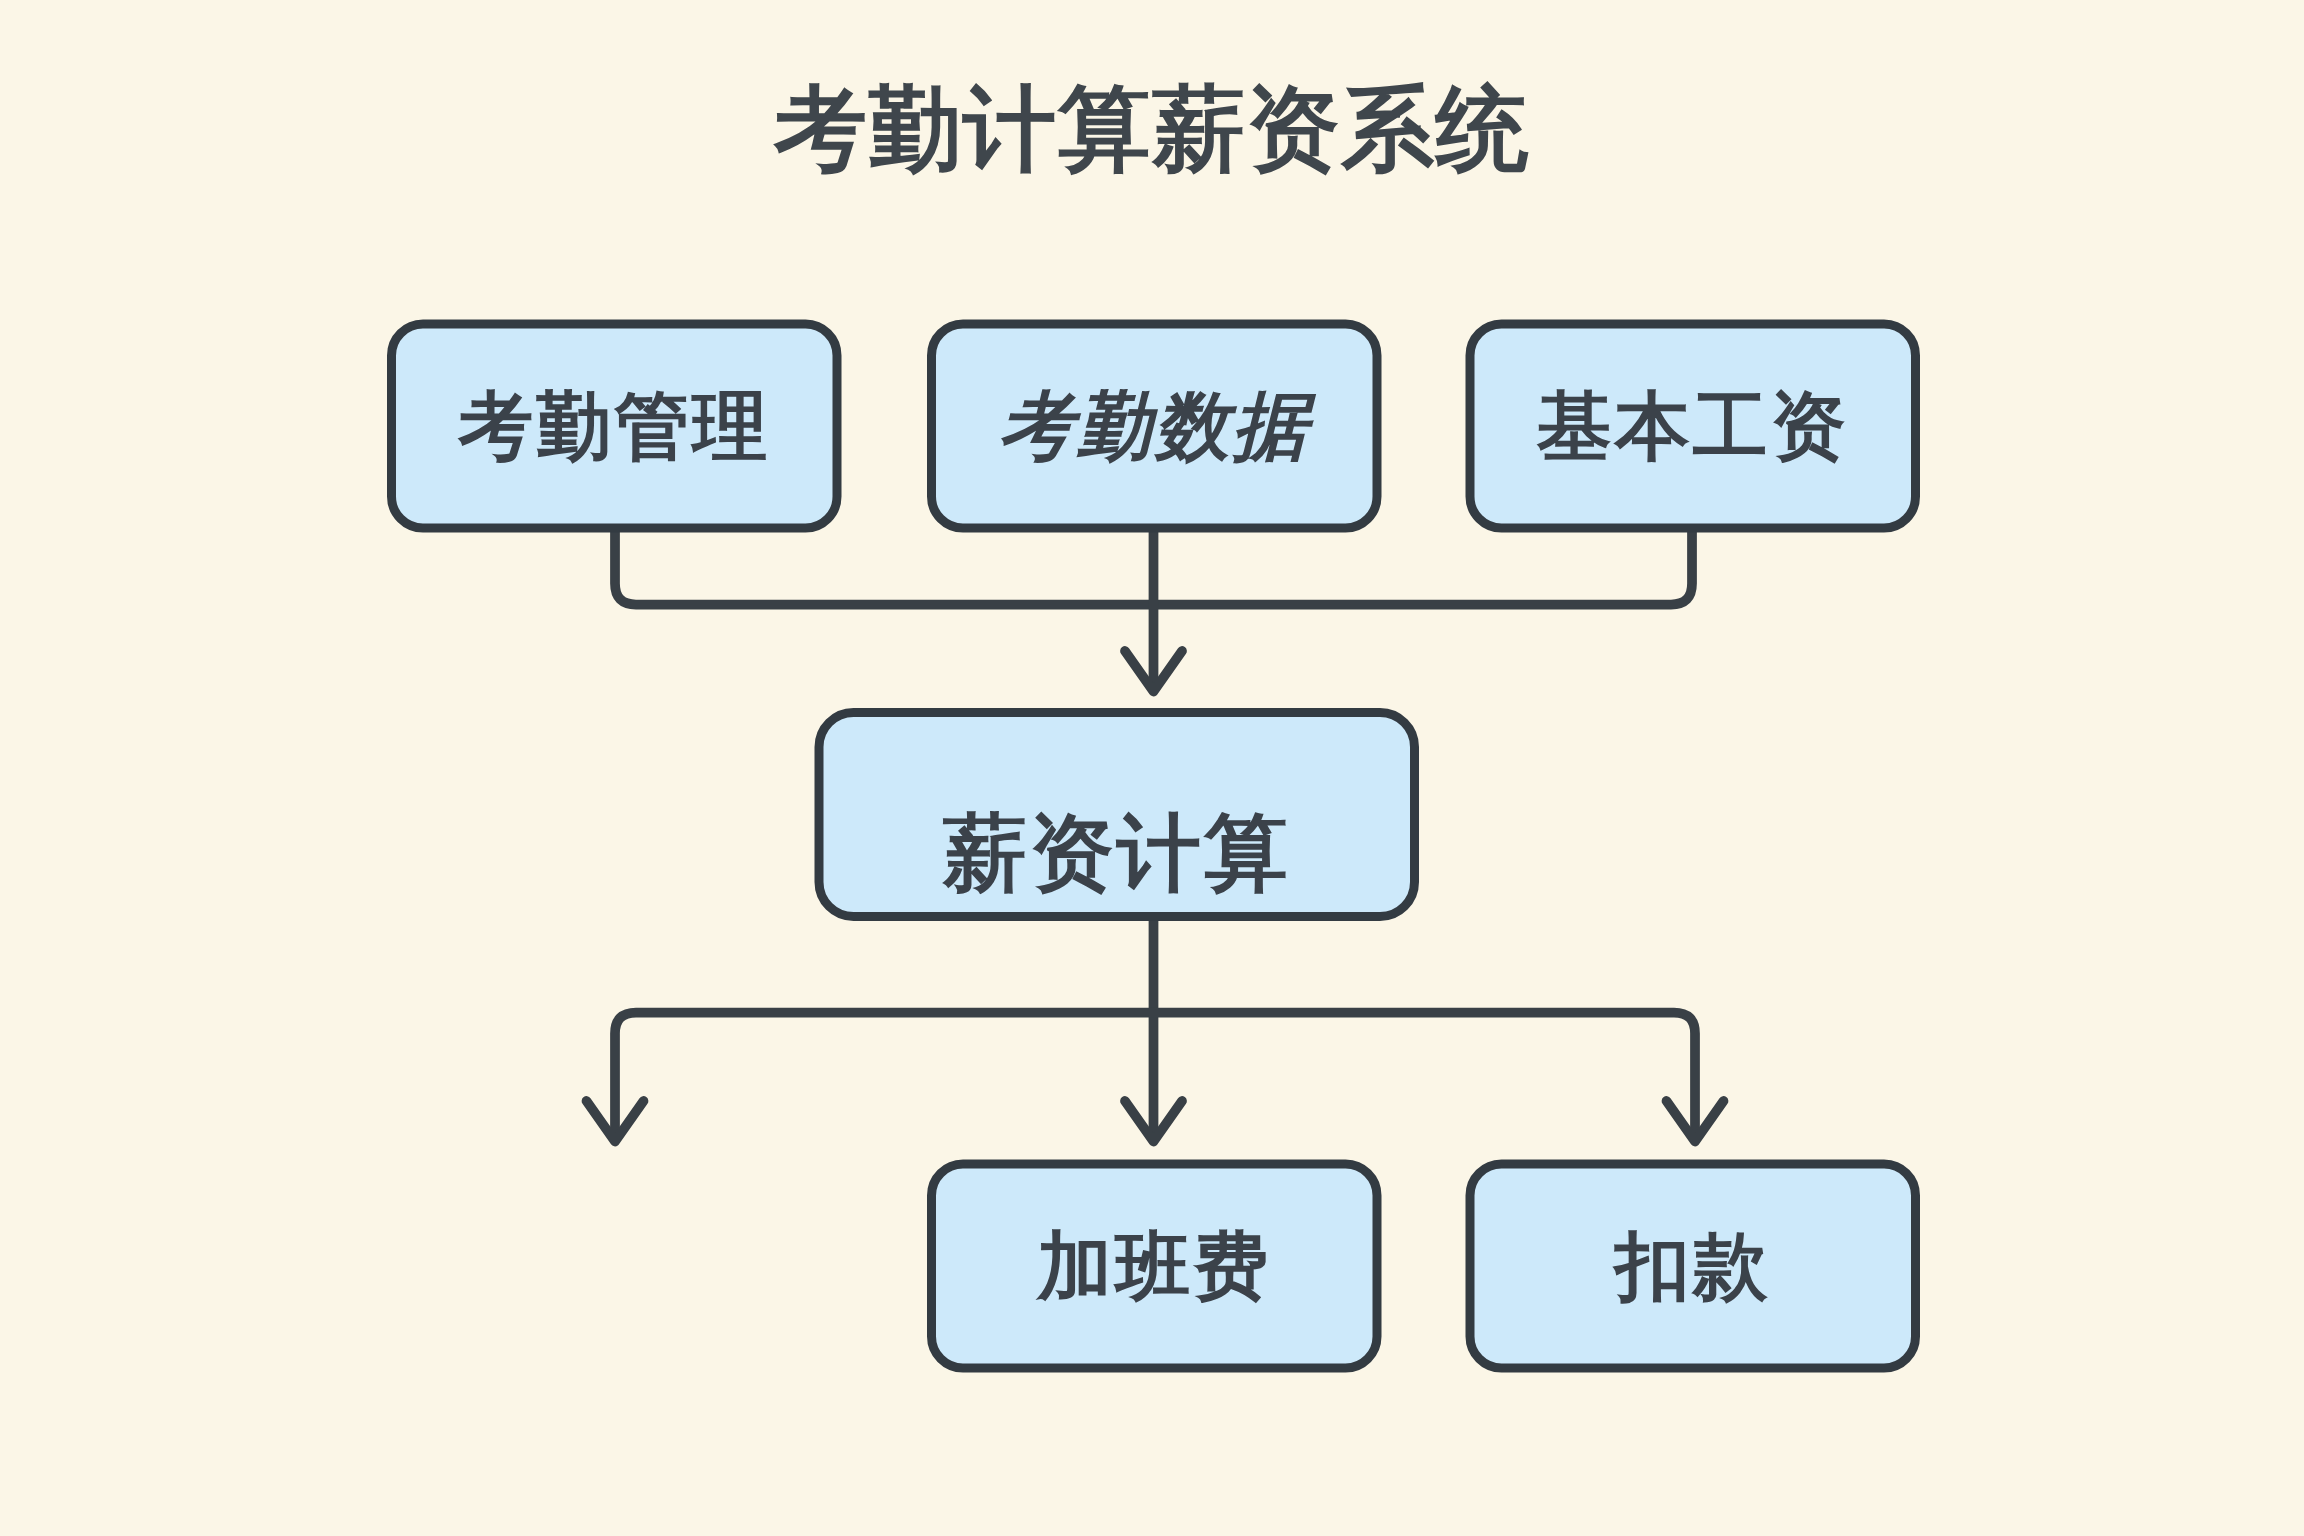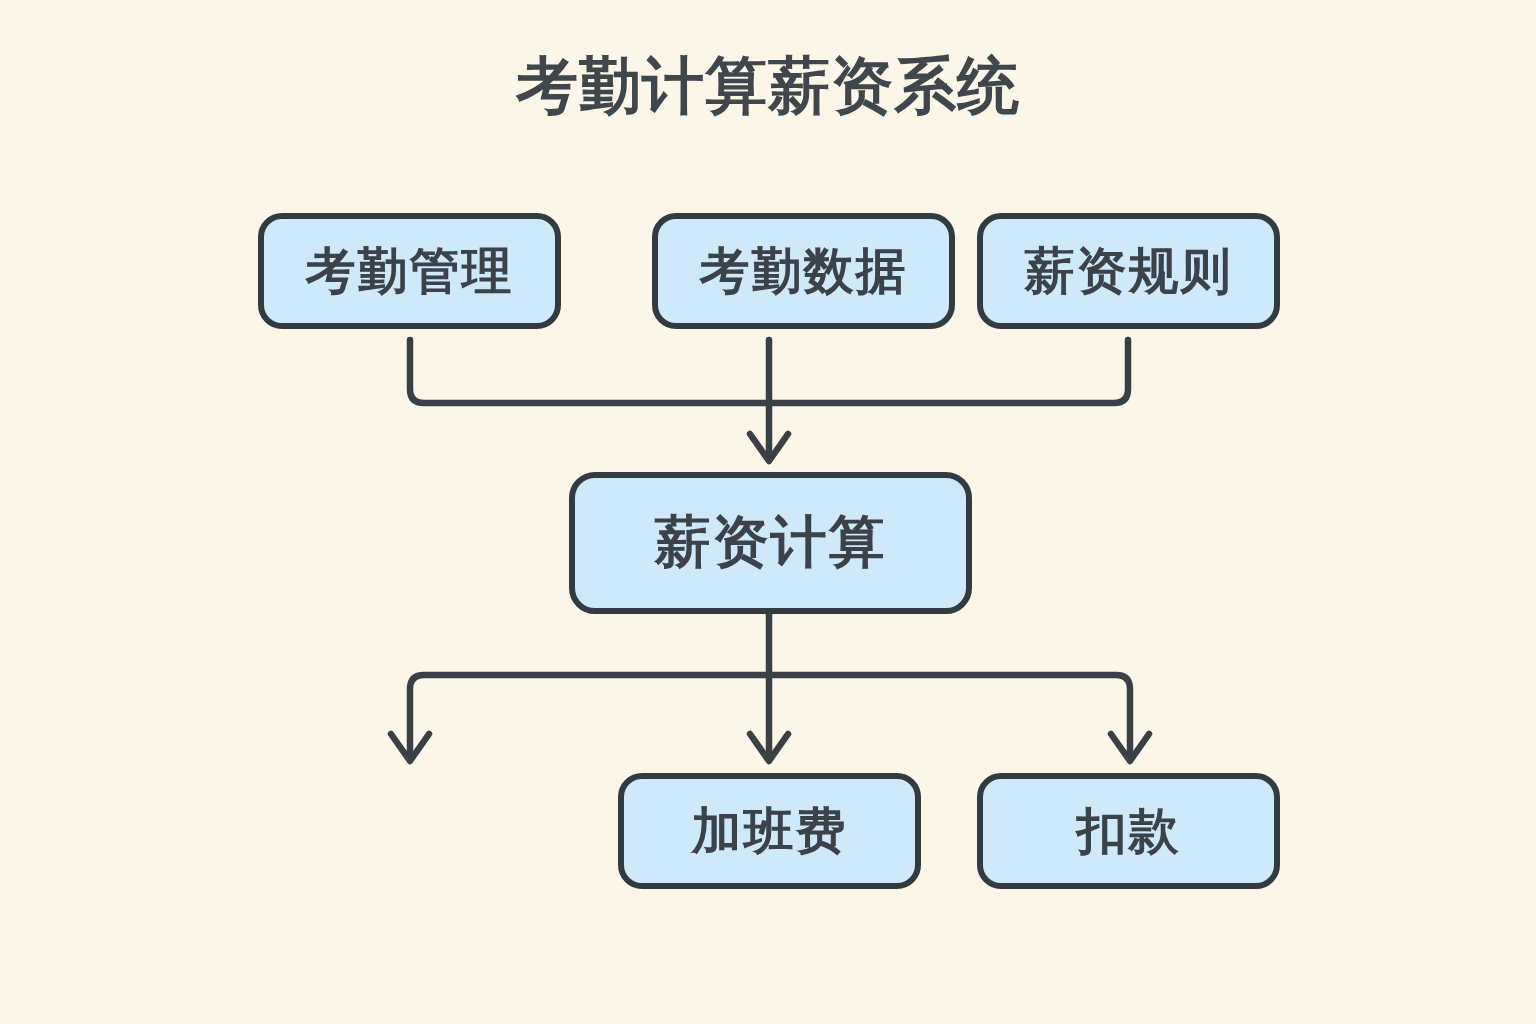--- a/index.html
+++ b/index.html
@@ -51,27 +51,27 @@
     justify-content: center;
     background: var(--node-fill);
     border: 6px solid var(--node-border);
     border-radius: 24px;
     color: var(--text);
     font-weight: bold;
     font-size: 50px;
     letter-spacing: 2px;
     white-space: nowrap;
   }
-  .node.small { width: 303px; height: 116px; }
+  .node.small { width: 303px; height: 142px; }
   .node.big   { width: 403px; height: 142px; border-radius: 26px; font-size: 56px; }
 
   .n-top-0 { left: 258px; top: 213px; }
-  .n-top-1 { left: 652px; top: 213px; }
+  .n-top-1 { left: 618px; top: 213px; font-style: italic; }
   .n-top-2 { left: 977px; top: 213px; }
-  .n-mid   { left: 569px; top: 472px; }
+  .n-mid   { left: 543px; top: 472px; align-items: flex-end; }
   .n-bot-0 { left: 258px; top: 773px; }
   .n-bot-1 { left: 618px; top: 773px; }
   .n-bot-2 { left: 977px; top: 773px; }
 </style>
 </head>
 <body>
 
 <div class="canvas">
 
   <div class="title">考勤计算薪资系统</div>
@@ -91,21 +91,21 @@
     <path d="M 1111 734 L 1130 761 L 1149 734"></path>
   </svg>
 
   <div class="node small n-top-0">
     <span>考勤管理</span>
   </div>
   <div class="node small n-top-1">
     <span>考勤数据</span>
   </div>
   <div class="node small n-top-2">
-    <span>薪资规则</span>
+    <span>基本工资</span>
   </div>
 
   <div class="node big n-mid">
     <span>薪资计算</span>
   </div>
 
   <div class="node small n-bot-2">
     <span>扣款</span>
   </div>
   <div class="node small n-bot-1">

